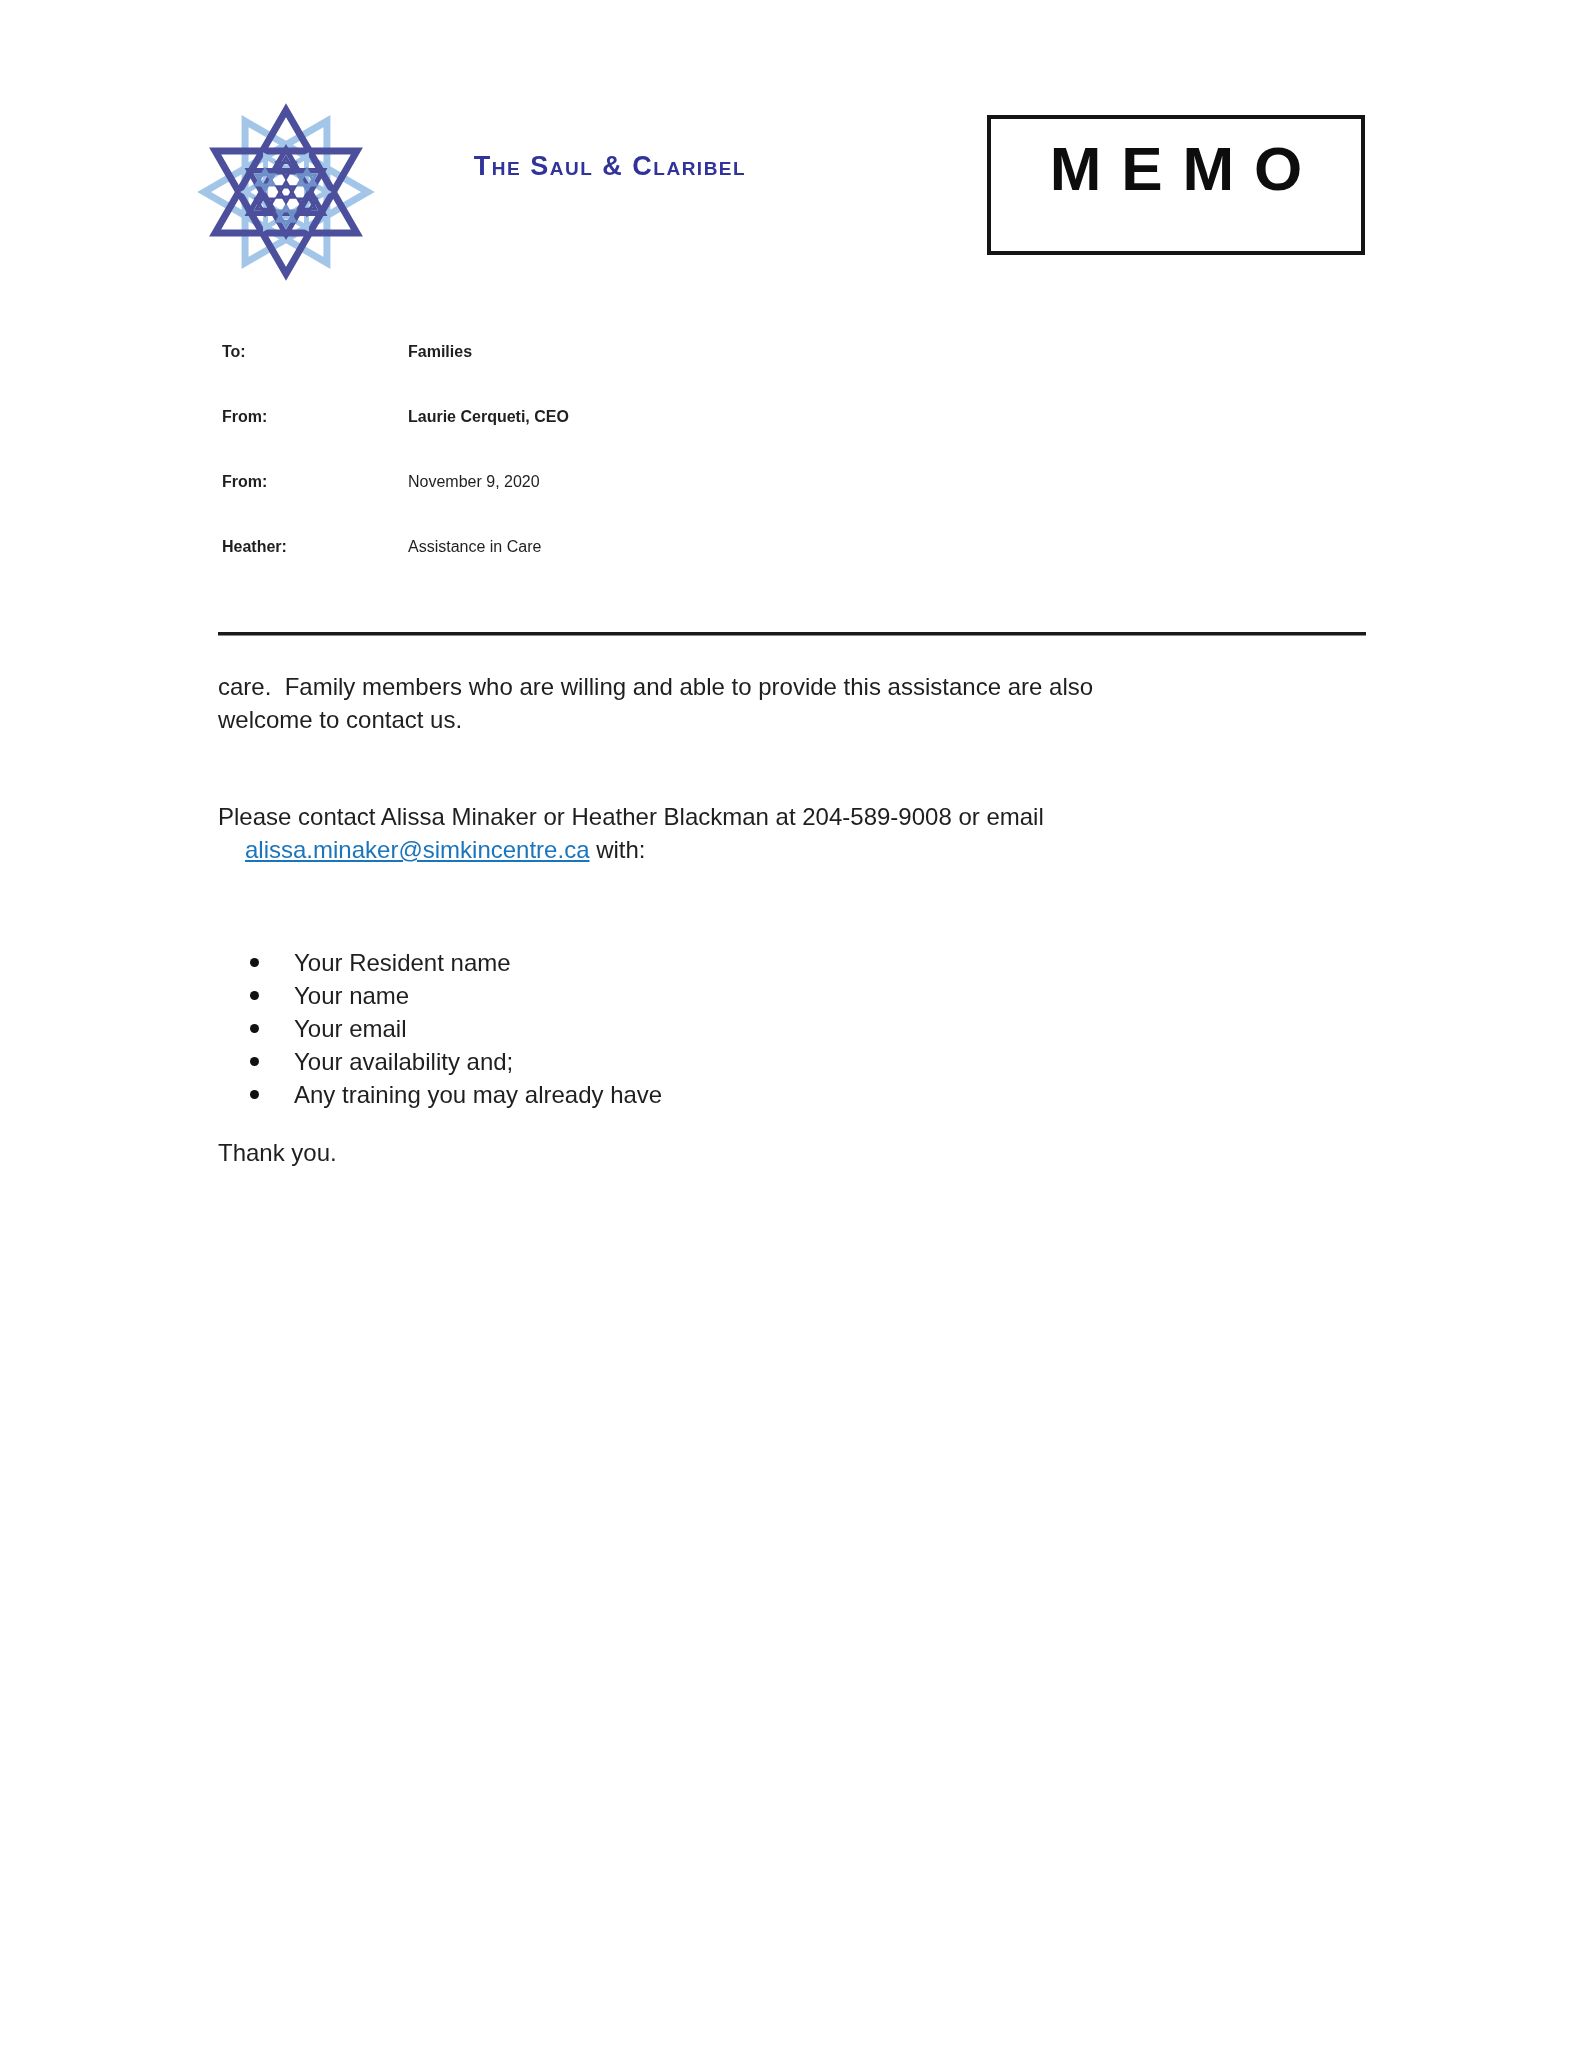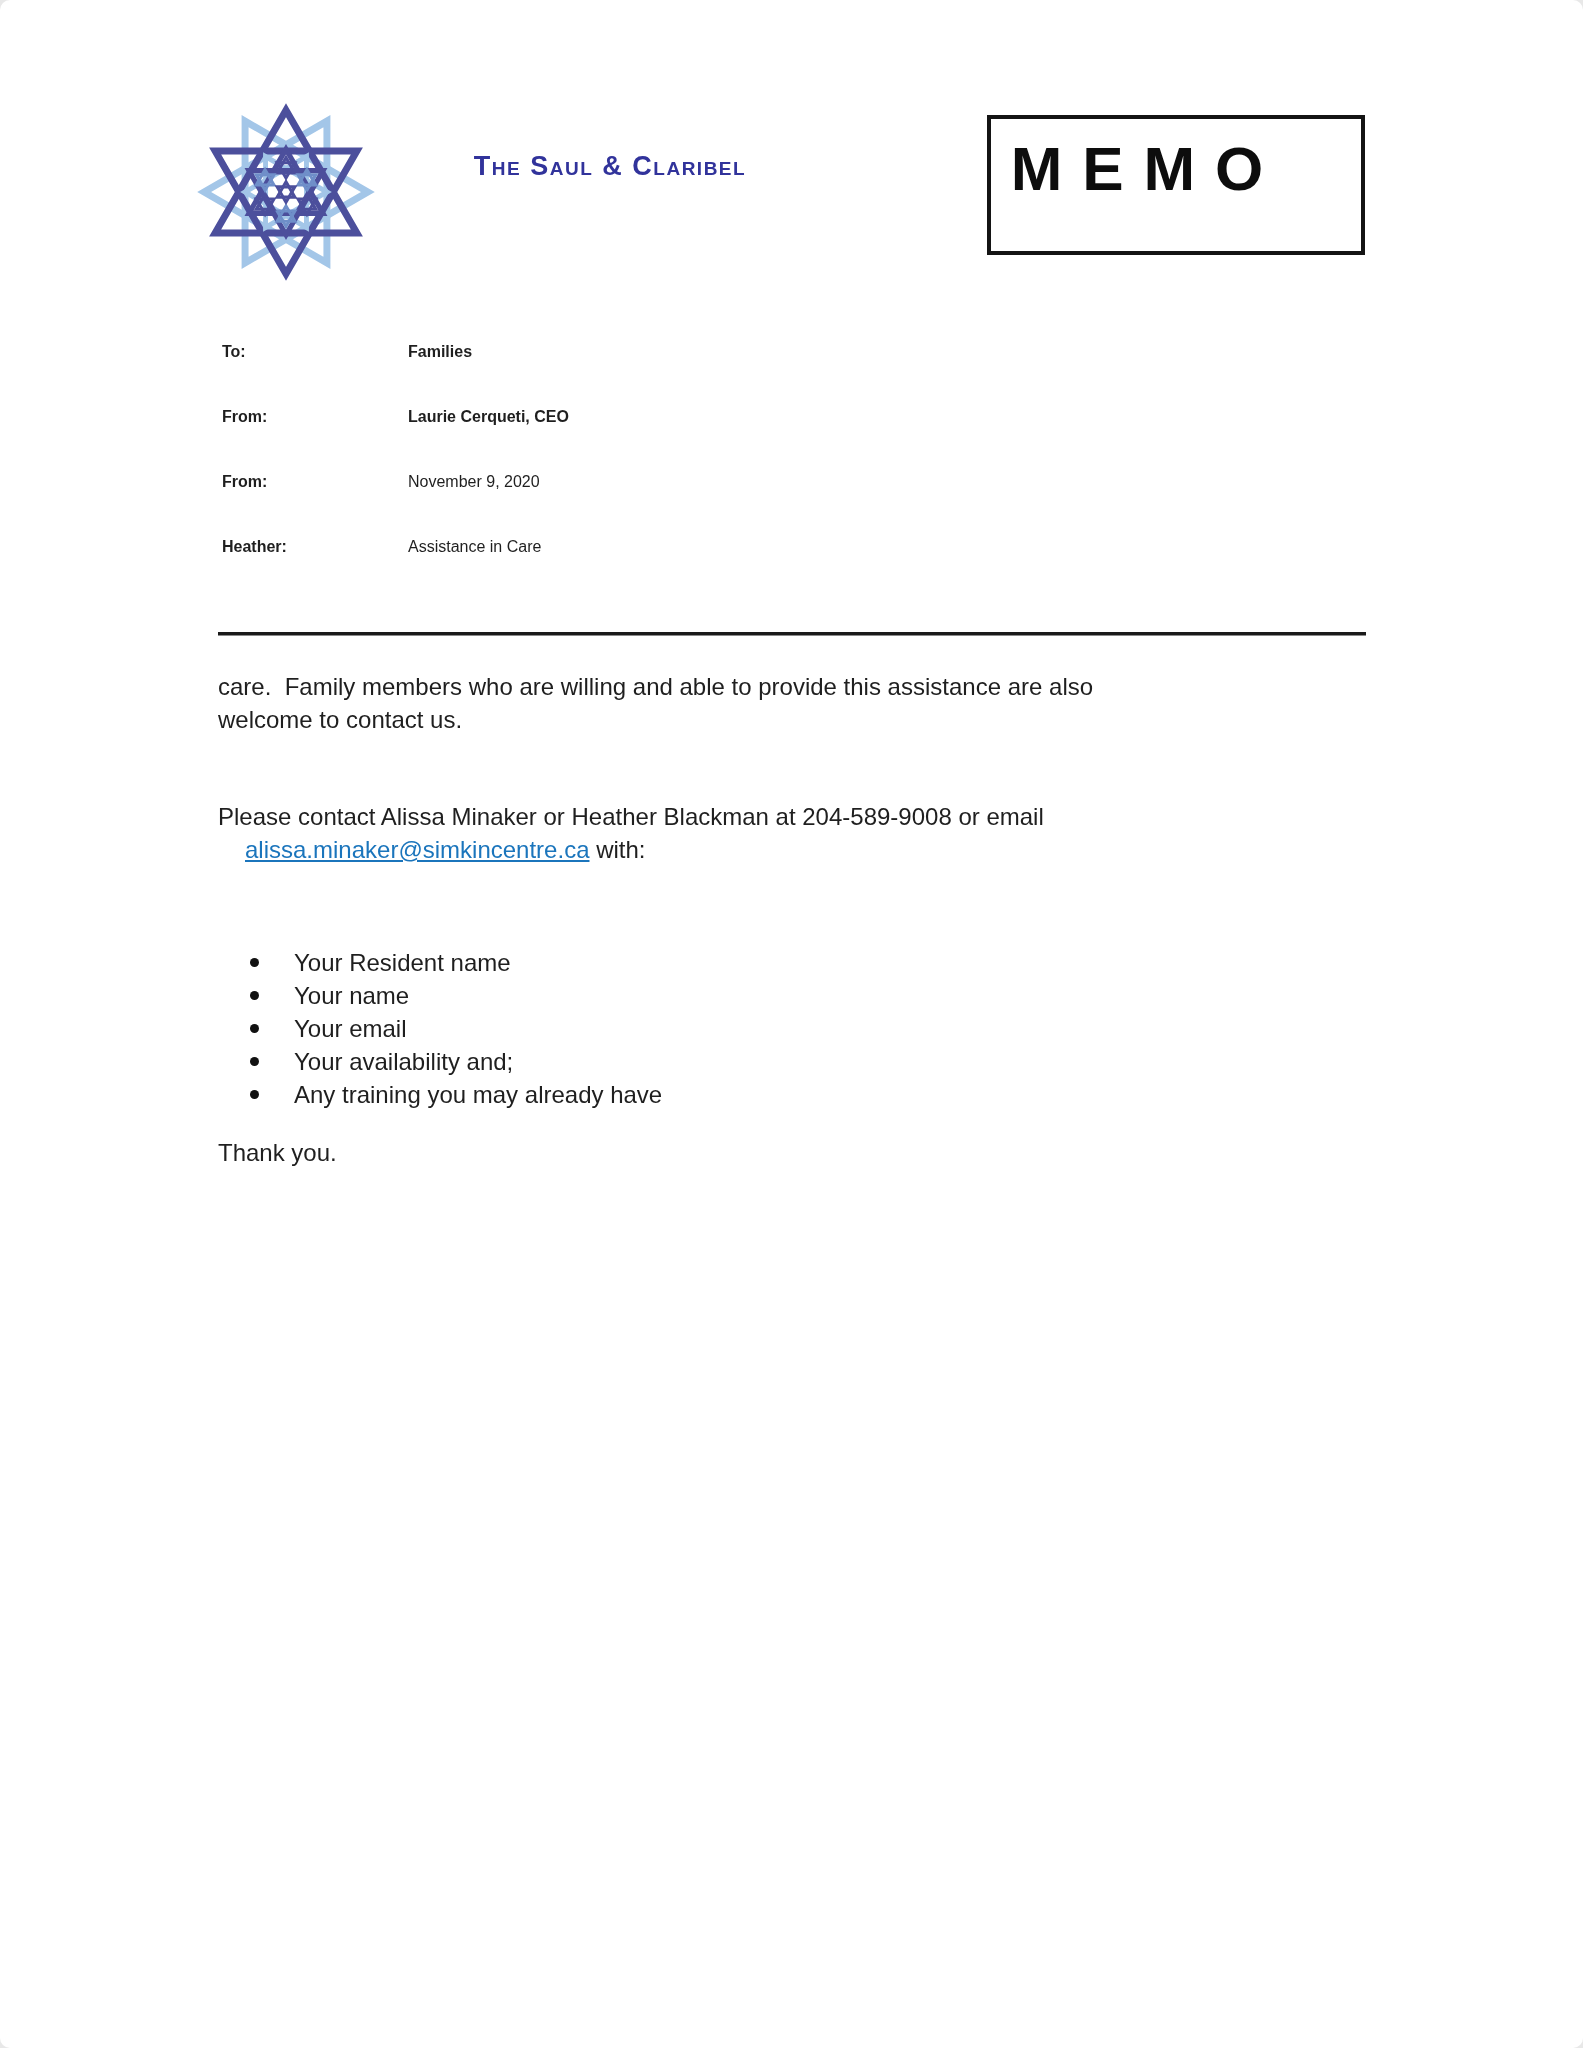--- a/index.html
+++ b/index.html
@@ -5,21 +5,20 @@
   * { margin:0; padding:0; box-sizing:border-box; }
   html,body { background:#e8e8e8; }
   .page {
     position:relative;
     width:1583px; height:2048px;
     margin:0 auto;
     background:#ffffff;
     font-family:"Liberation Sans", sans-serif;
     color:var(--text,#1f1f1f);
     overflow:hidden;
-    border-radius:10px;
   }
 
   
   .logo-star { position:absolute; left:193px; top:93px; width:186px; height:198px; }
   .hex { fill:none; stroke-linejoin:miter; }
   .hex-dark  { stroke:var(--logo-dark,#4c4f9c); }
   .hex-light { stroke:var(--logo-light,#a3c6e8); }
   .hex-mid   { stroke:var(--logo-mid,#6f8fc9); }
 
   .brand-text {
@@ -31,21 +30,21 @@
     letter-spacing:1.5px; line-height:32px; display:block;
   }
   .brand-line2 {
     font-size:45px; font-weight:bold; font-variant:small-caps;
     letter-spacing:1px; line-height:48px; display:block; margin-top:4px;
   }
 
   .memo-box {
     position:absolute; left:987px; top:115px; width:378px; height:140px;
     border:4px solid #141414; background:#ffffff;
-    padding-top:14px;
+    text-align:center; padding-top:14px;
   }
   .memo-label {
     font-size:62px; font-weight:bold; color:#0d0d0d;
     letter-spacing:0.32em; text-indent:0.32em;
   }
 
   
   .fields { position:absolute; left:222px; top:338px; width:1000px; }
   .field-row { line-height:28px; margin-bottom:37px; font-size:16px; }
   .field-label { display:inline-block; width:186px; font-weight:bold; }

